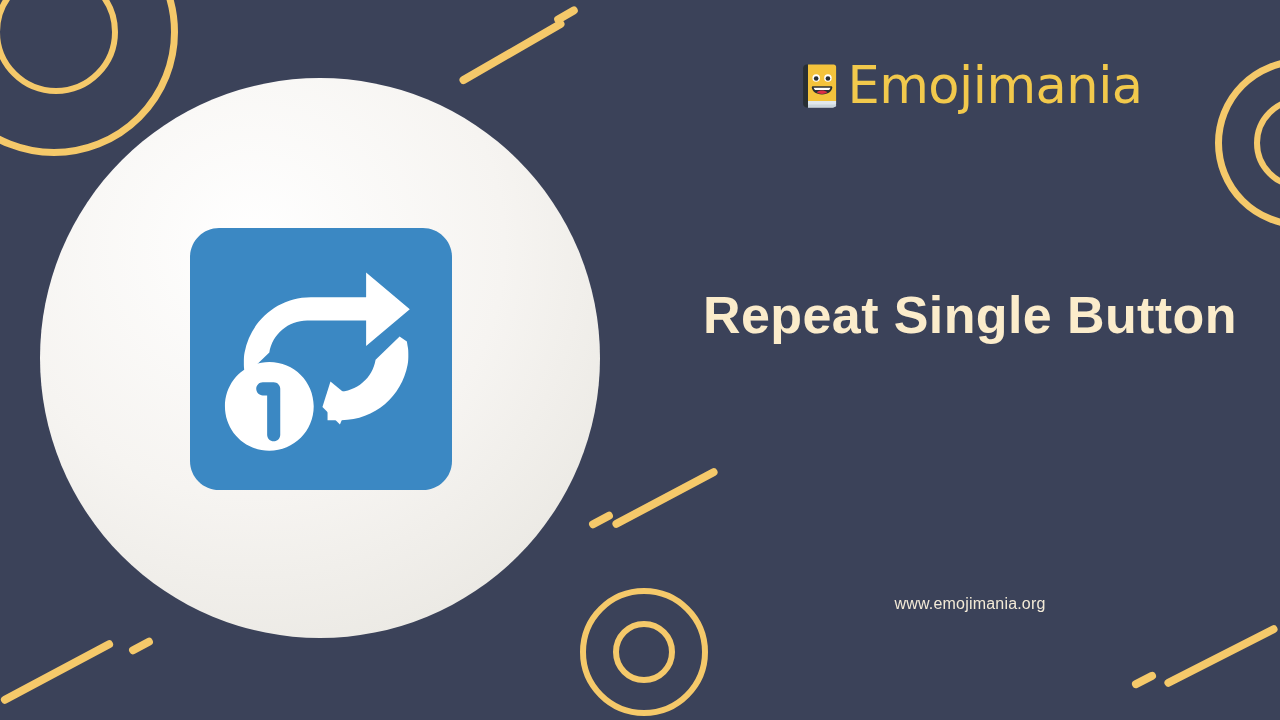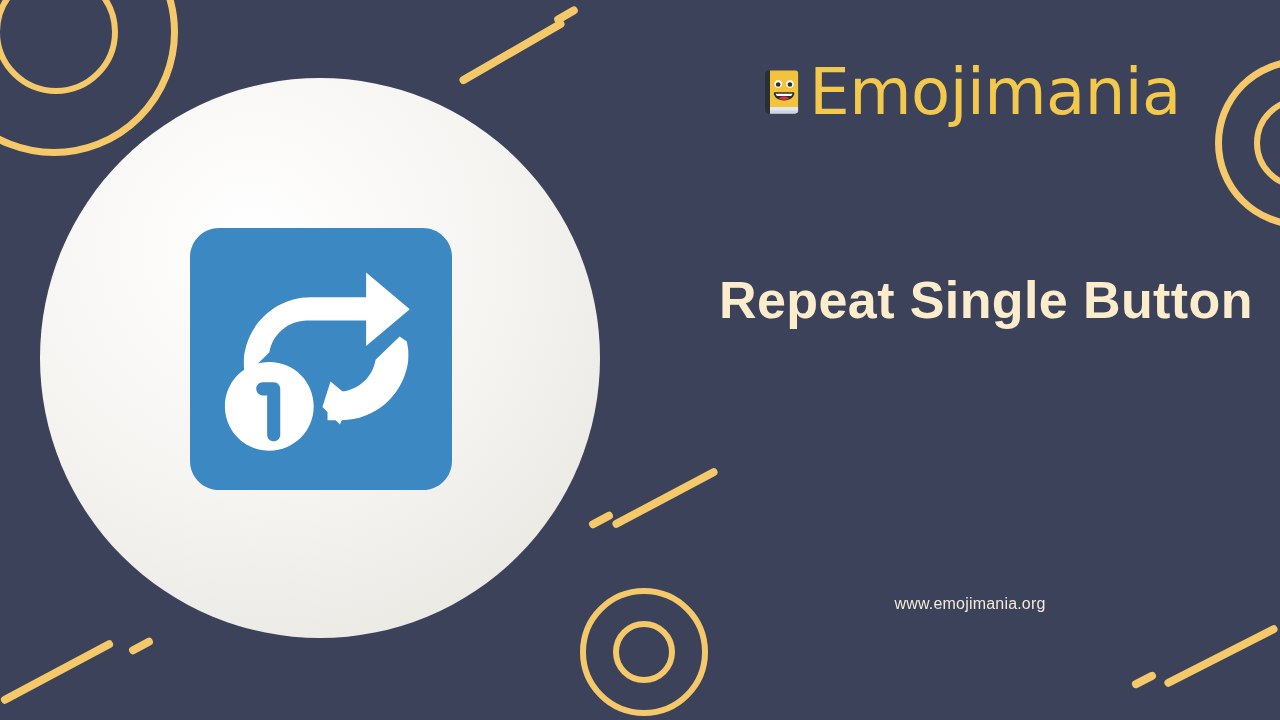--- a/index.html
+++ b/index.html
@@ -83,39 +83,38 @@
     position:absolute;
     left:0; top:60px;
     width:620px;
     display:flex;
     align-items:center;
     justify-content:center;
     gap:6px;
   }
   #brand-icon { width:44px; height:50px; flex:0 0 auto; display:block; }
   #brand-text {
-    font-size:64px;
+    font-size:51px;
     font-weight:400;
     color:#f2c94c;
     letter-spacing:-0.5px;
     line-height:1;
     font-family:"DejaVu Sans", sans-serif;
   }
 
   #page-title {
     position:absolute;
-    left:40px; top:268px;
+    left:40px; top:283px;
     width:540px;
     text-align:center;
     color:#fbeccb;
     font-size:52px;
     font-weight:bold;
     line-height:1.25;
     letter-spacing:0.4px;
-    margin-left:16px;
   }
 
   #site-url {
     position:absolute;
     left:40px; top:595px;
     width:540px;
     text-align:center;
     color:#f3ead7;
     font-size:16px;
     font-weight:400;

